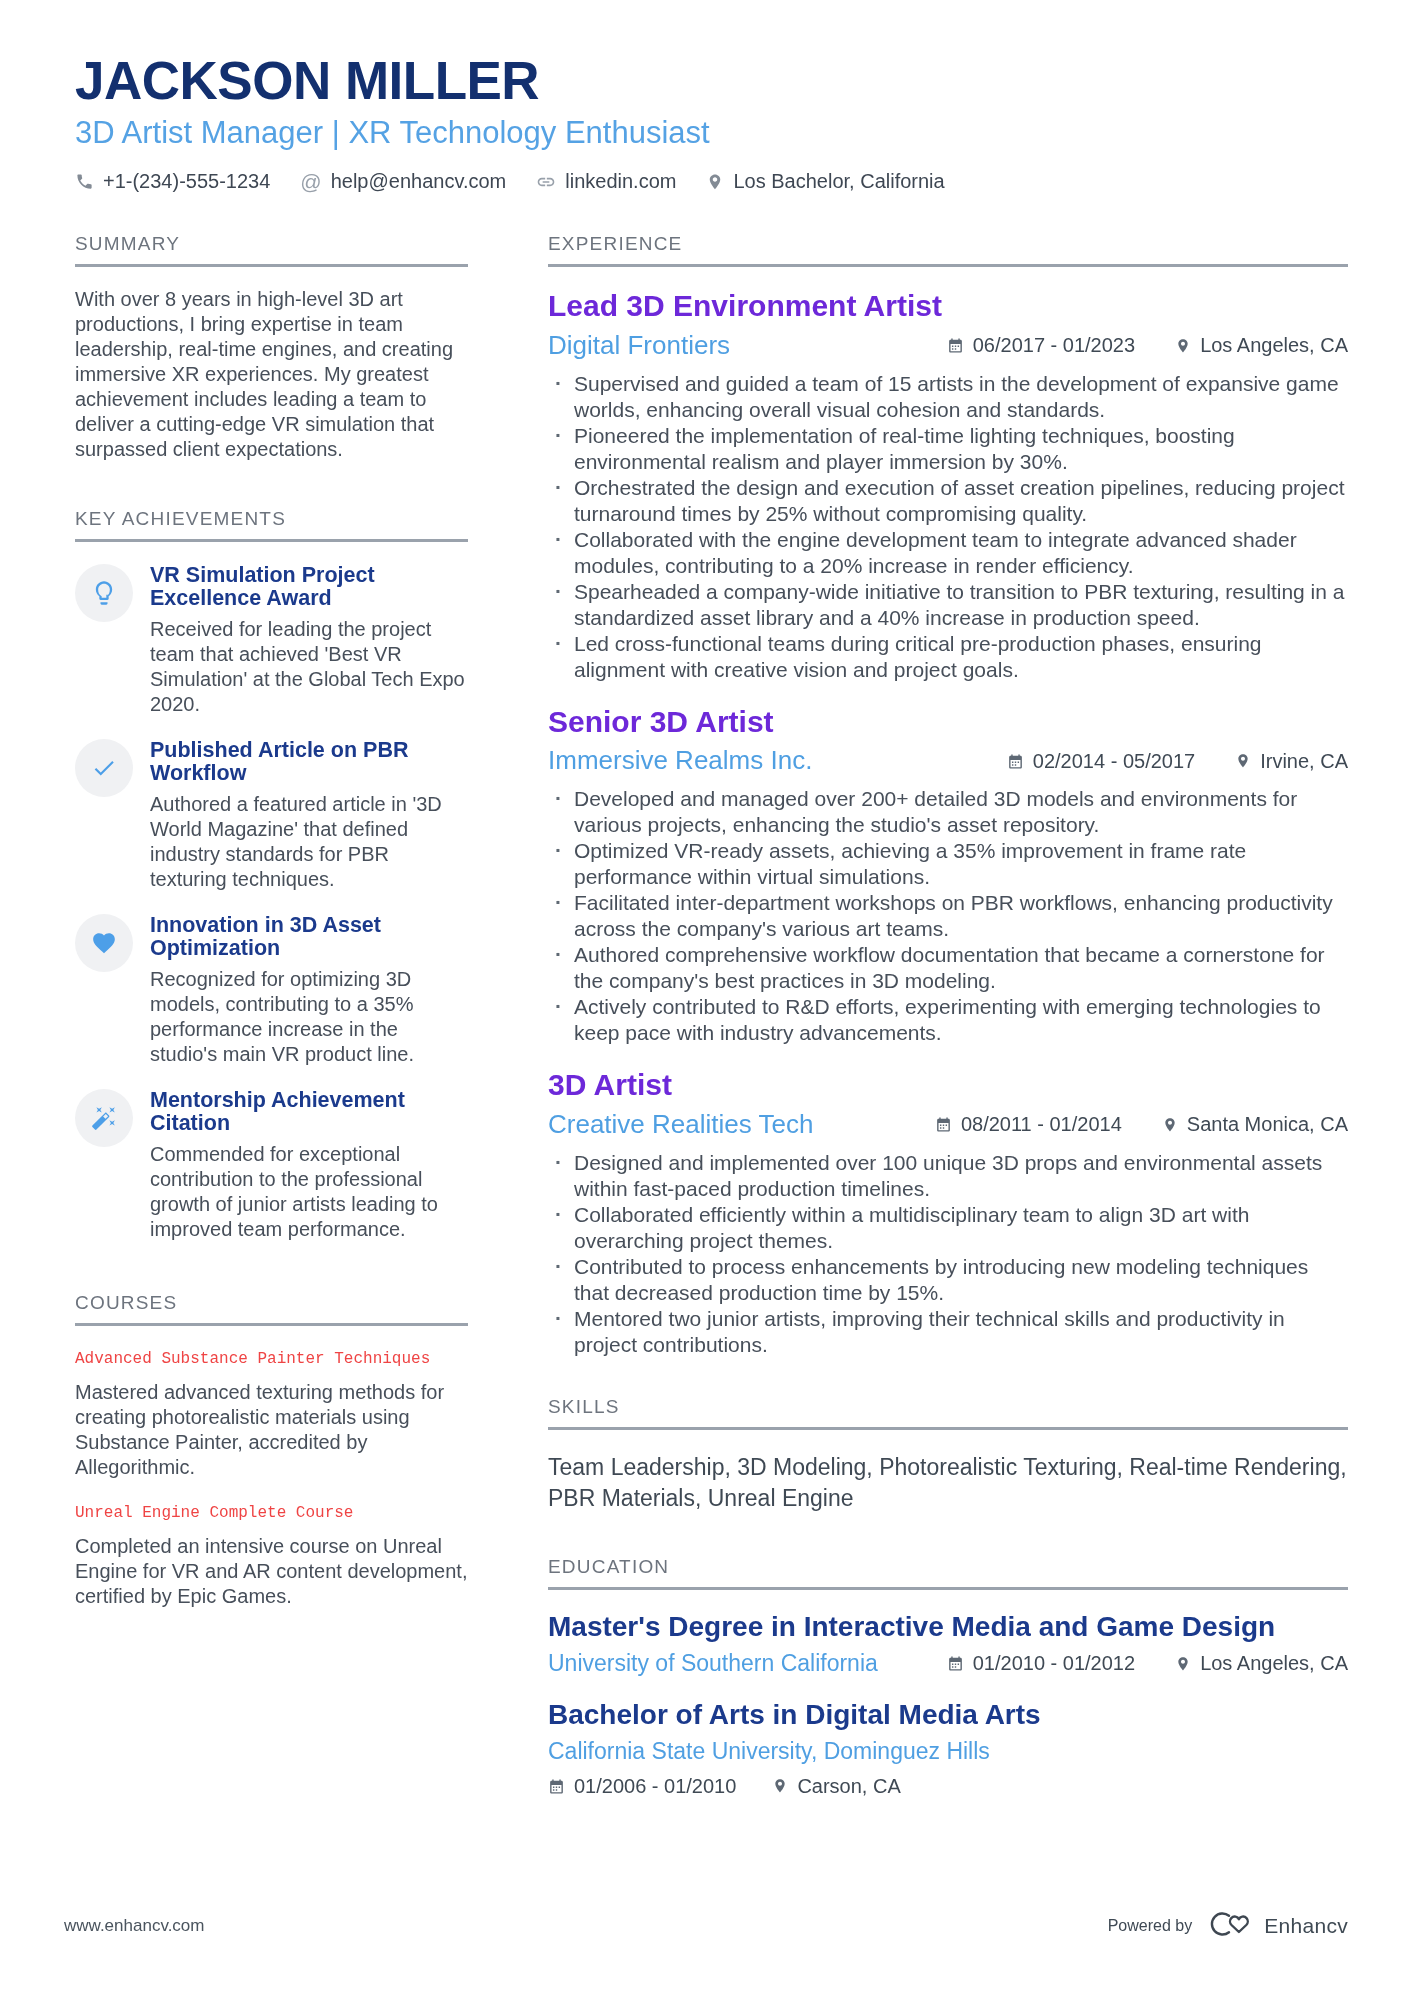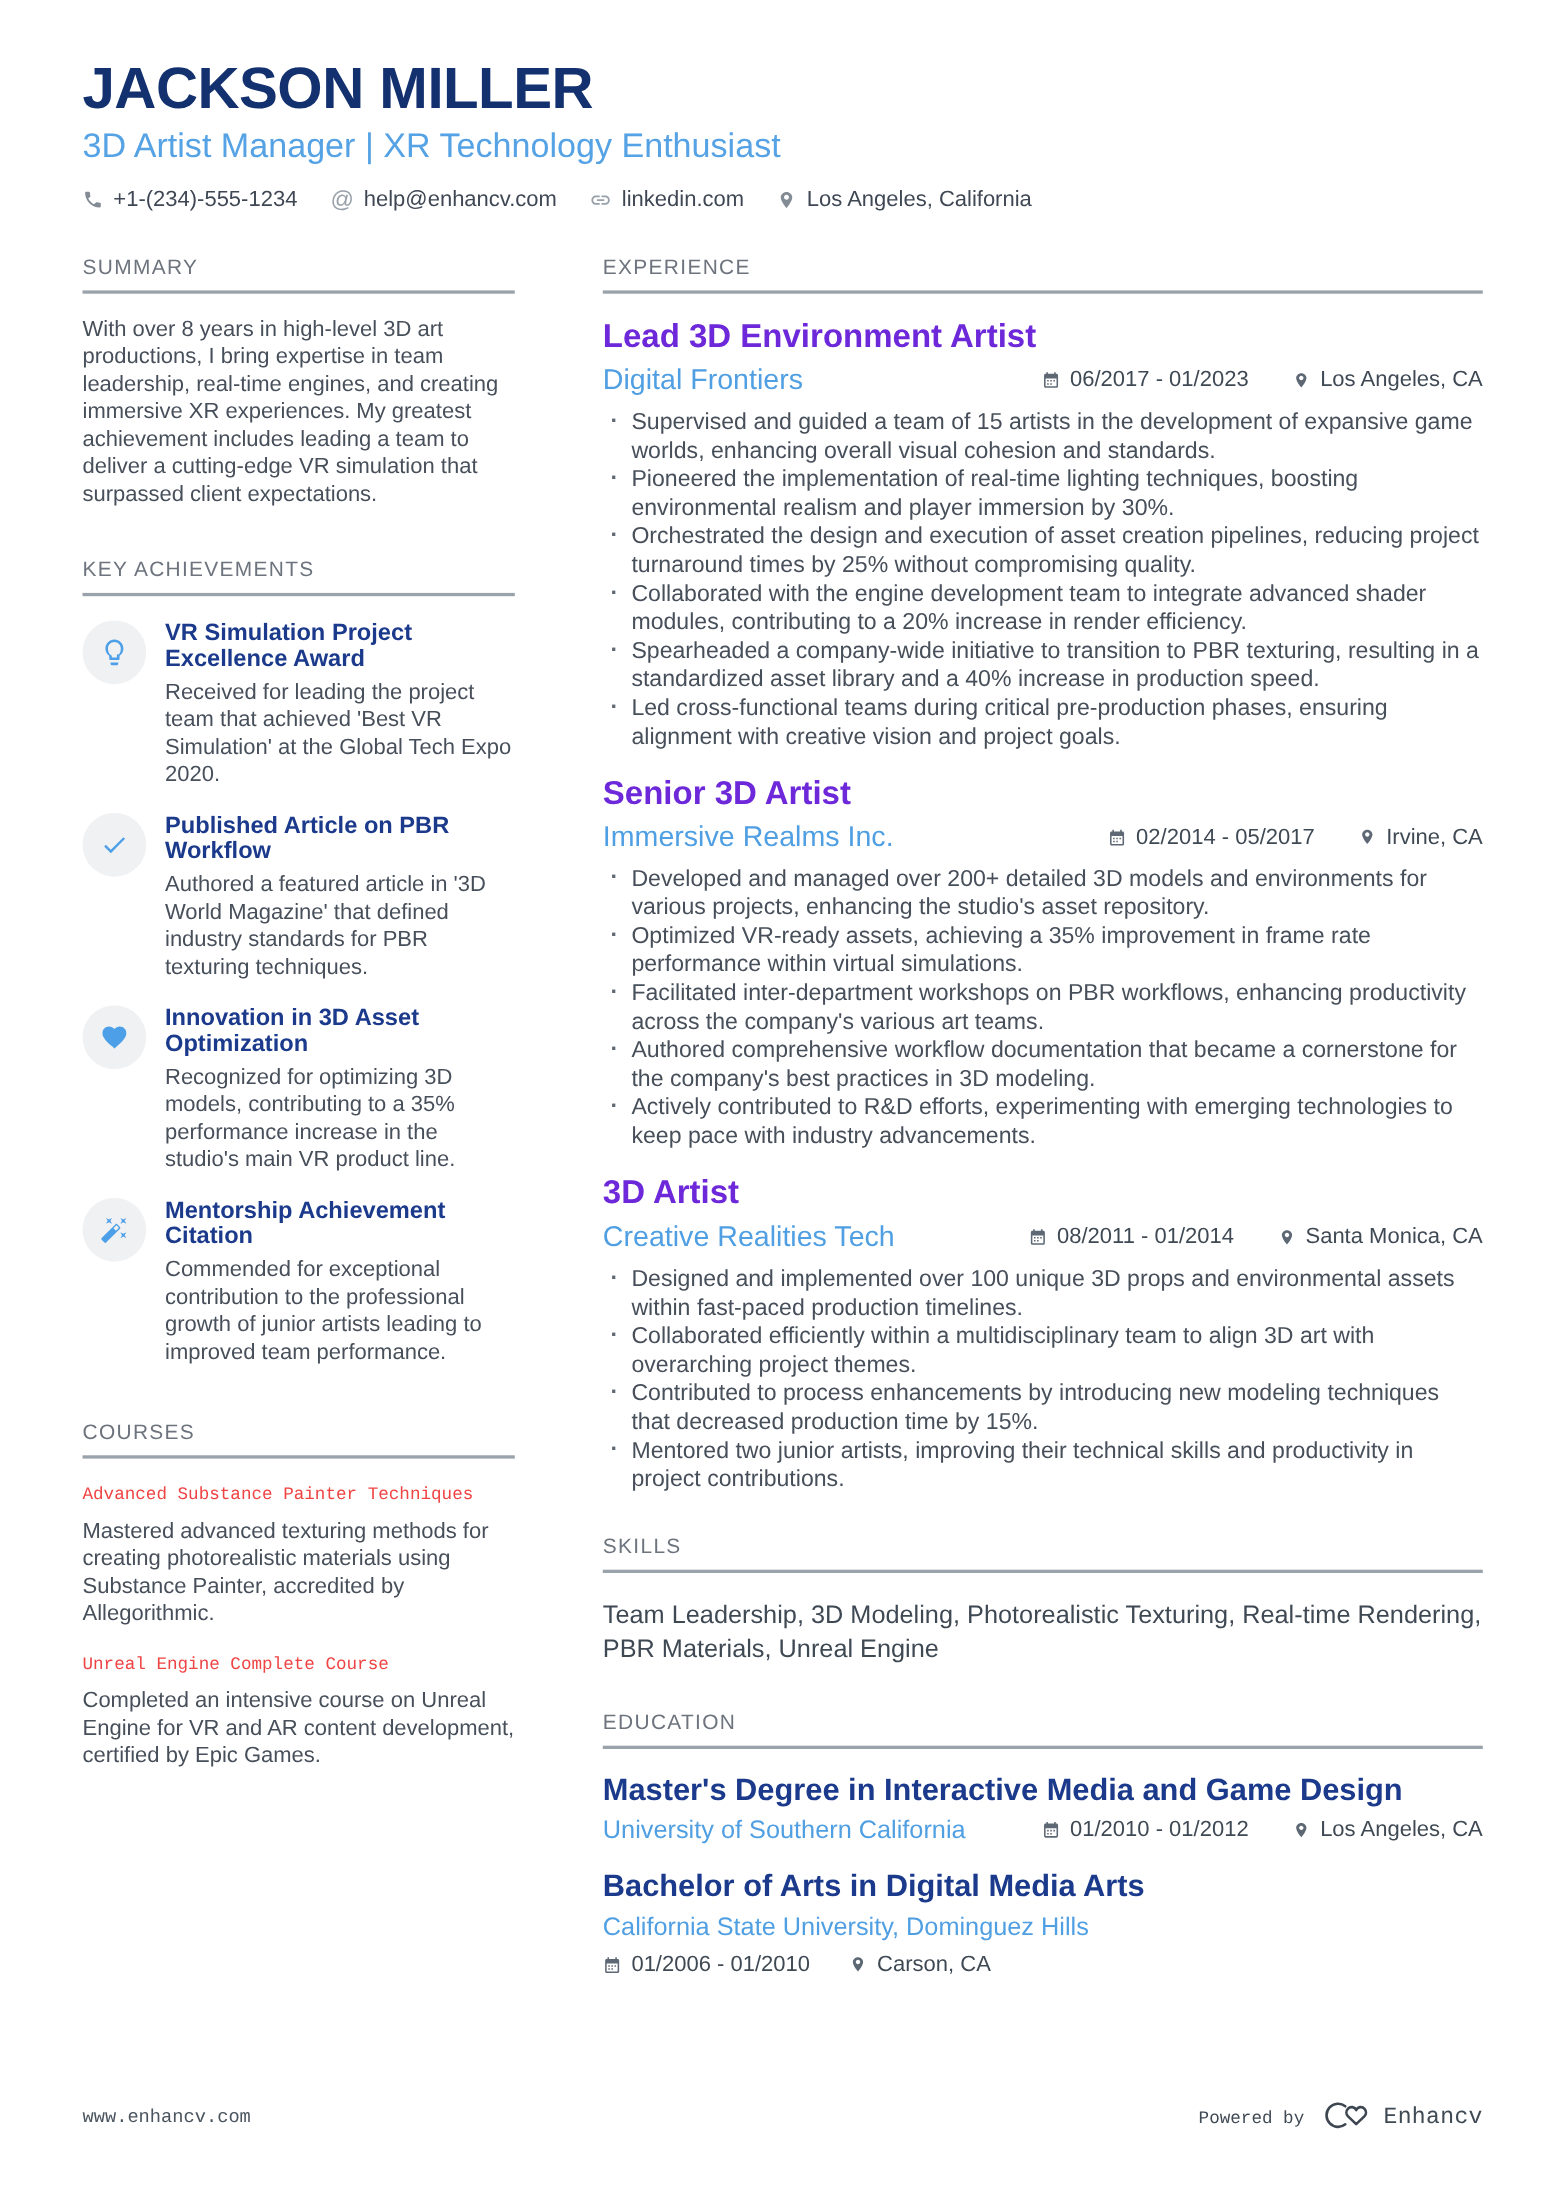--- a/index.html
+++ b/index.html
@@ -49,21 +49,21 @@
   .bullets li { position:relative; padding-left:26px; font-size:21px; line-height:26px; color:#474f5a; }
   .bullets li::before { content:"·"; position:absolute; left:7px; top:-1px; color:#5f6973; font-weight:700; }
   .sec-skills { margin-top:38px; }
   .skills-text { margin-top:22px; font-size:23px; line-height:31px; color:#3f4954; }
   .sec-edu { margin-top:42px; }
   .edu { margin-top:20px; }
   .degree { font-size:28px; font-weight:700; color:#1b3a8c; line-height:1.2; }
   .school-row { display:flex; align-items:center; margin-top:7px; }
   .school { font-size:23px; color:#4f9fe2; line-height:1.2; }
   
-  .footer { position:absolute; left:75px; right:62px; bottom:52px; display:flex; align-items:center;font-family:Liberation Mono, monospace; }
+  .footer { position:absolute; left:64px; right:62px; bottom:52px; display:flex; align-items:center; }
   .site { font-size:17px; color:#4a545e; }
   .powered { margin-left:auto; display:flex; align-items:center; gap:13px; }
   .powered-label { font-size:16px; color:#3f4954; }
   .brand { font-size:21px; color:#3f4a54; letter-spacing:0.3px; }
 </style>
 </head>
 <body>
 
 <div class="page">
 
@@ -90,21 +90,21 @@
             </svg>
         </span>
         <span>linkedin.com</span>
       </div>
       <div class="contact">
         <span>
           <svg width="18" height="18" viewBox="0 0 24 24" fill="#838b95">
               <path d="M12 2C8.13 2 5 5.13 5 8.5c0 5.25 7 13 7 13s7-7.75 7-13C19 5.13 15.87 2 12 2zm0 9.5c-1.66 0-3-1.34-3-3s1.34-3 3-3 3 1.34 3 3-1.34 3-3 3z"></path>
             </svg>
         </span>
-        <span>Los Angeles, California</span>
+        <span>Los Bachelor, California</span>
       </div>
     </div>
   </div>
 
   <div class="columns">
 
     <div class="col-left">
 
       <div class="sec">
         <div class="sec-heading">SUMMARY</div>

